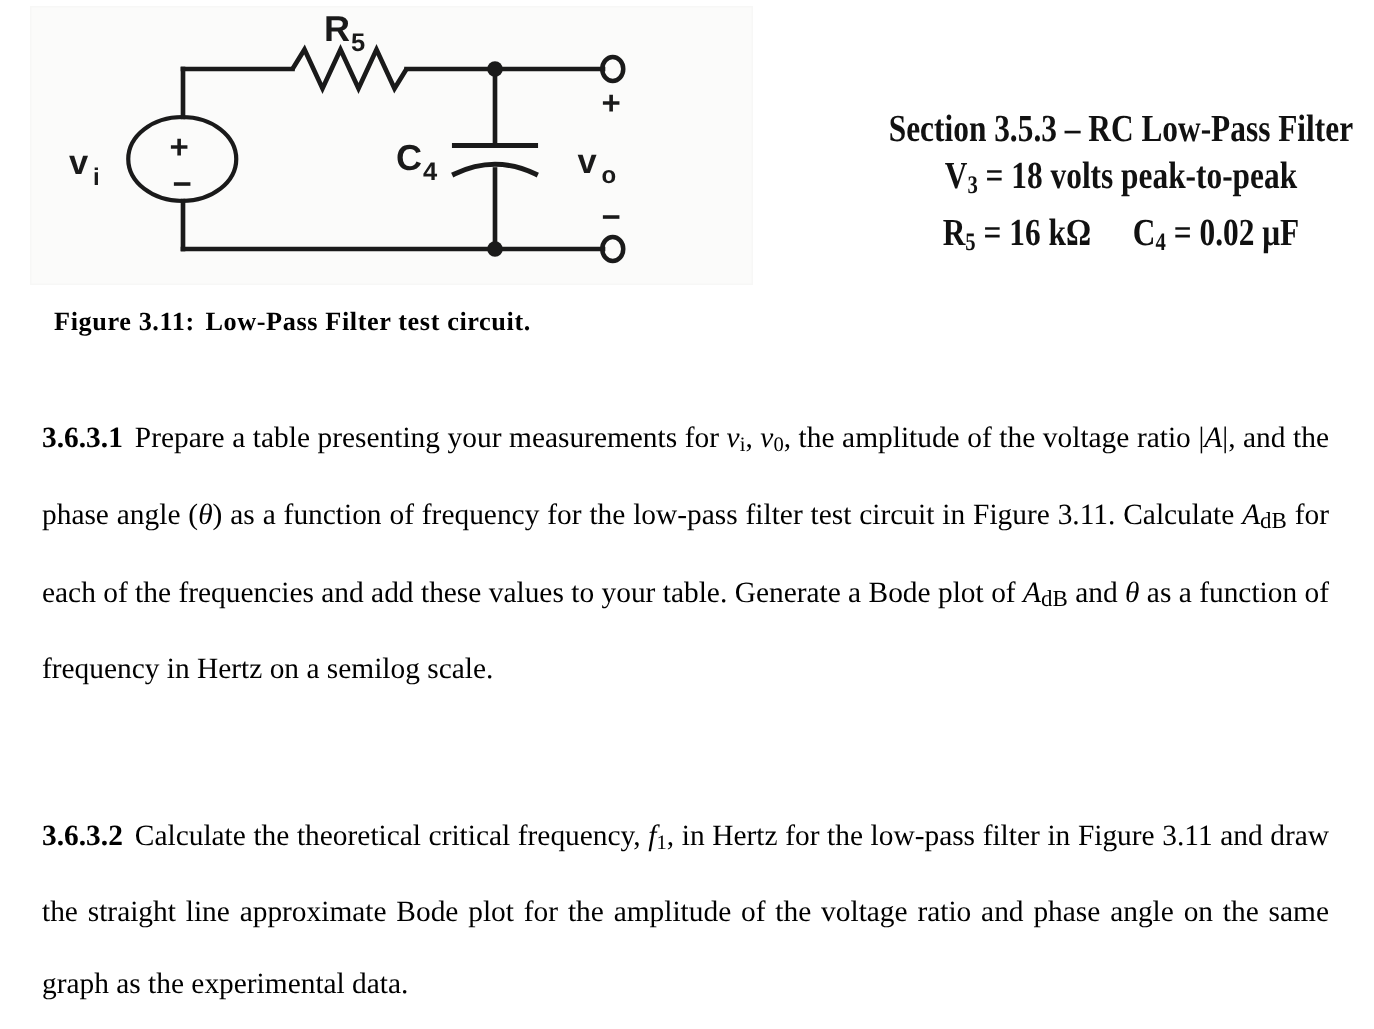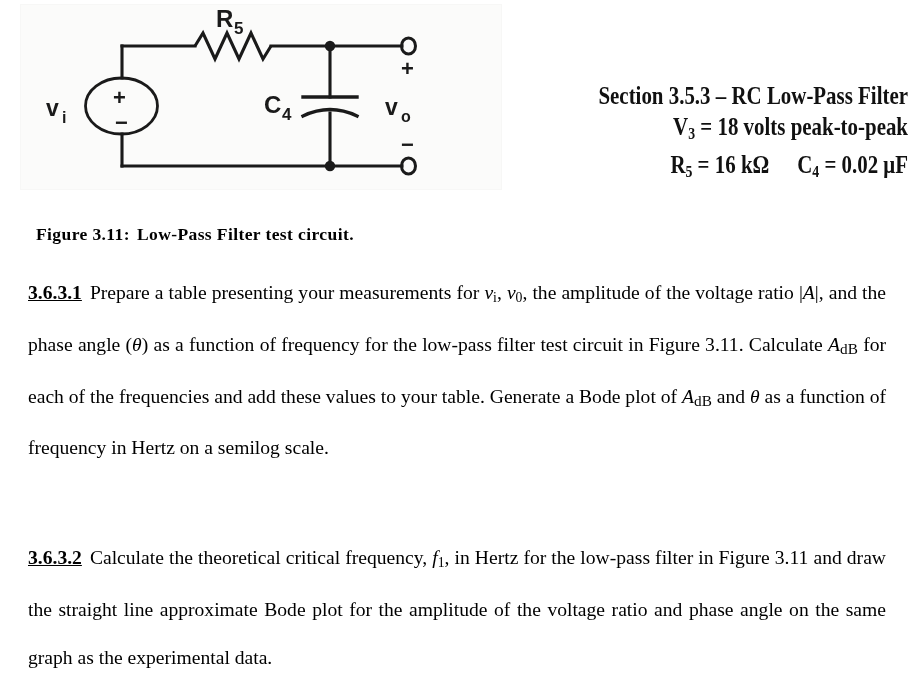--- a/index.html
+++ b/index.html
@@ -38,31 +38,30 @@
 
   .fig-caption {
     position: absolute;
     left: 36px;
     top: 204px;
     font-family: "Liberation Serif", "DejaVu Serif", serif;
     font-size: 17.5px;
     font-weight: 700;
     letter-spacing: 0.4px;
     white-space: nowrap;
-    margin-top: 20px;
   }
   .fig-caption .cap-gap { display: inline-block; width: 7px; }
 
   
   #section-block {
     position: absolute;
     left: 516px;
-    top: 80px;
+    top: 70px;
     width: 392px;
-    text-align: right;
+    text-align: center;
     font-family: "Liberation Serif", "DejaVu Serif", serif;
     font-weight: 700;
     color: #111;
   }
   #section-block .sline {
     display: block;
     font-size: 25.5px;
     line-height: 31px;
     transform: scaleX(0.82);
     transform-origin: right center;
@@ -80,21 +79,21 @@
     left: 28px;
     width: 858px;
     font-size: 19.6px;
     line-height: 47.5px;
     text-align: justify;
     text-justify: inter-word;
     font-family: "Liberation Serif", "DejaVu Serif", serif;
   }
   #para-1 { top: 269px; }
   #para-2 { top: 534px; }
-  .para .pnum { font-weight: 700; text-decoration: underline; }
+  .para .pnum { font-weight: 700; }
   .para .gap { display: inline-block; width: 8px; }
   .para i { font-style: italic; }
   .para sub {
     font-size: 0.7em;
     vertical-align: -0.2em;
     font-style: normal;
   }
   .para .sc { font-size: 0.78em; }
 </style>
 </head>

